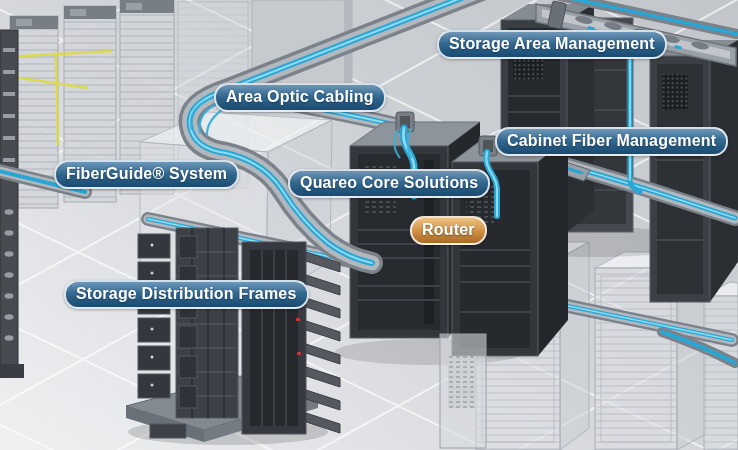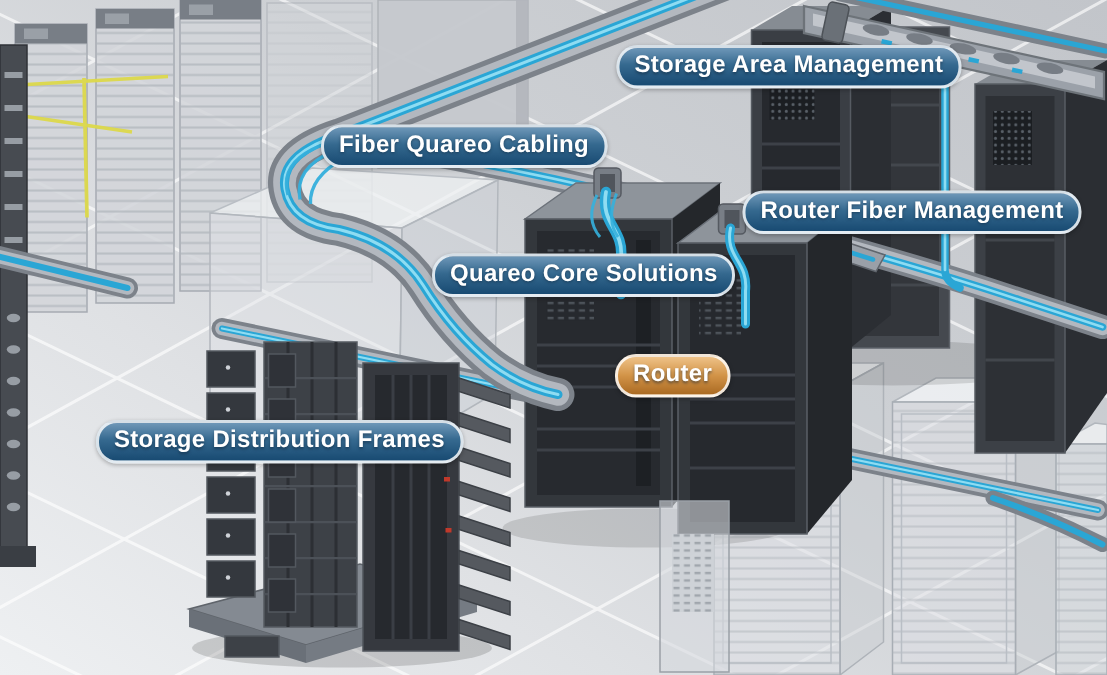--- a/index.html
+++ b/index.html
@@ -314,20 +314,21 @@
           <use href="#fin" y="115"></use>
           <use href="#fin" y="138"></use>
           <use href="#fin" y="161"></use>
     </g>
     <rect x="296" y="318" width="4" height="3" fill="#c0392b"></rect>
     <rect x="297" y="352" width="4" height="3" fill="#c0392b"></rect>
     <rect x="150" y="424" width="36" height="14" fill="#3d4147" stroke="#53585f"></rect>
   </g>
 </svg>
 
-<div class="label blue" style="left:214px;top:83px;">Fiber Quareo Cabling</div>
-<div class="label blue" style="left:411px;top:30px;">Storage Area Management</div>
-<div class="label blue" style="left:495px;top:127px;">Router Fiber Management</div>
+<div class="label blue" style="left:214px;top:83px;">Area Optic Cabling</div>
+<div class="label blue" style="left:437px;top:30px;">Storage Area Management</div>
+<div class="label blue" style="left:495px;top:127px;">Cabinet Fiber Management</div>
+<div class="label blue" style="left:54px;top:160px;">FiberGuide® System</div>
 <div class="label blue" style="left:288px;top:169px;">Quareo Core Solutions</div>
-<div class="label orange" style="left:410px;top:216px;margin-top:20px;">Router</div>
+<div class="label orange" style="left:410px;top:216px;">Router</div>
 <div class="label blue" style="left:64px;top:280px;">Storage Distribution Frames</div>
 
 </div>
 
 </body></html>

